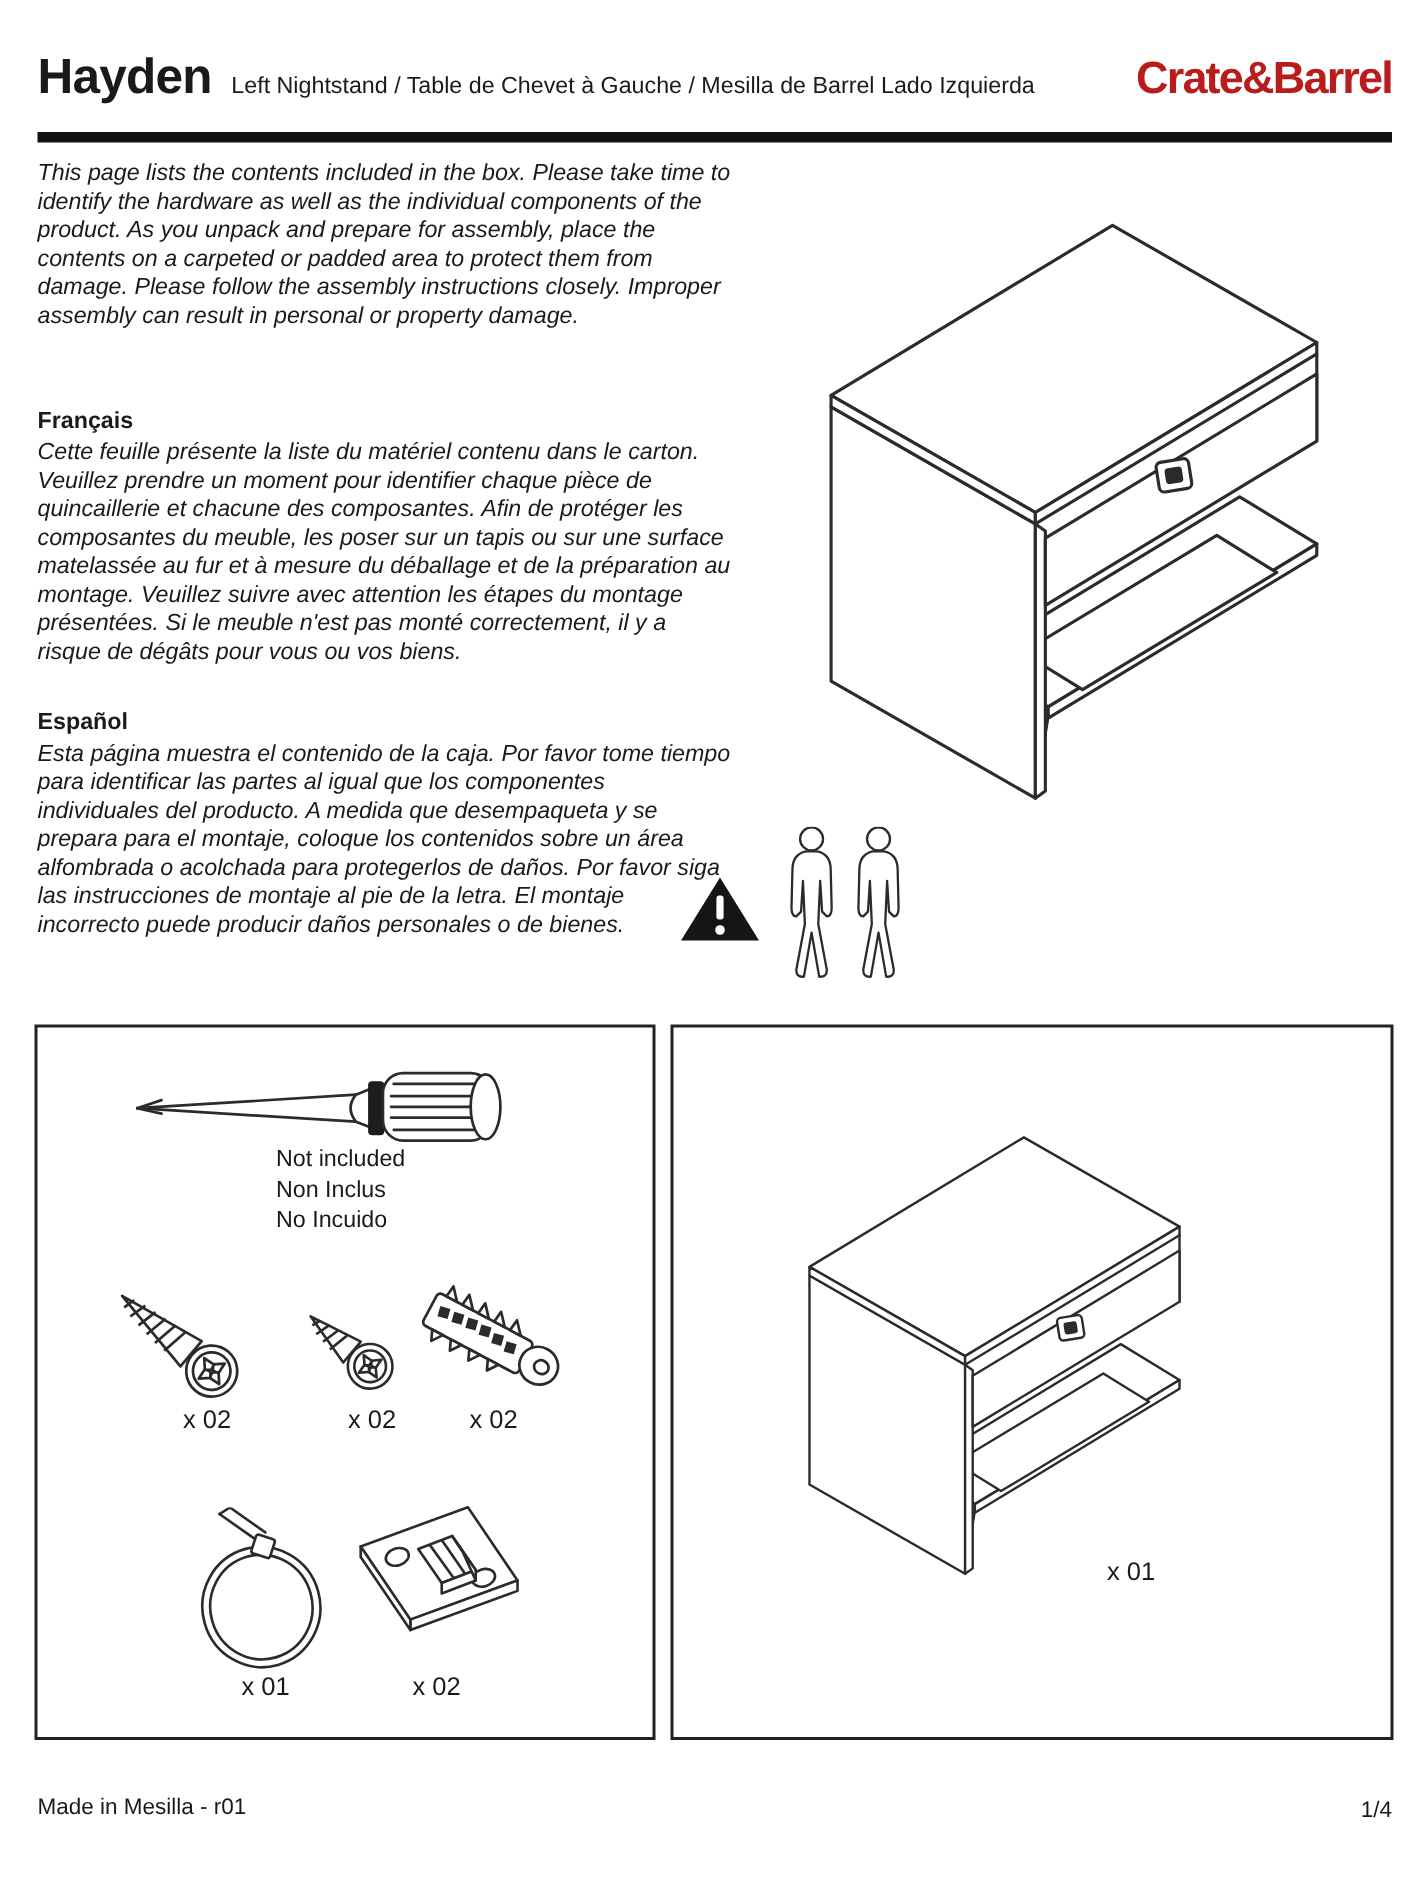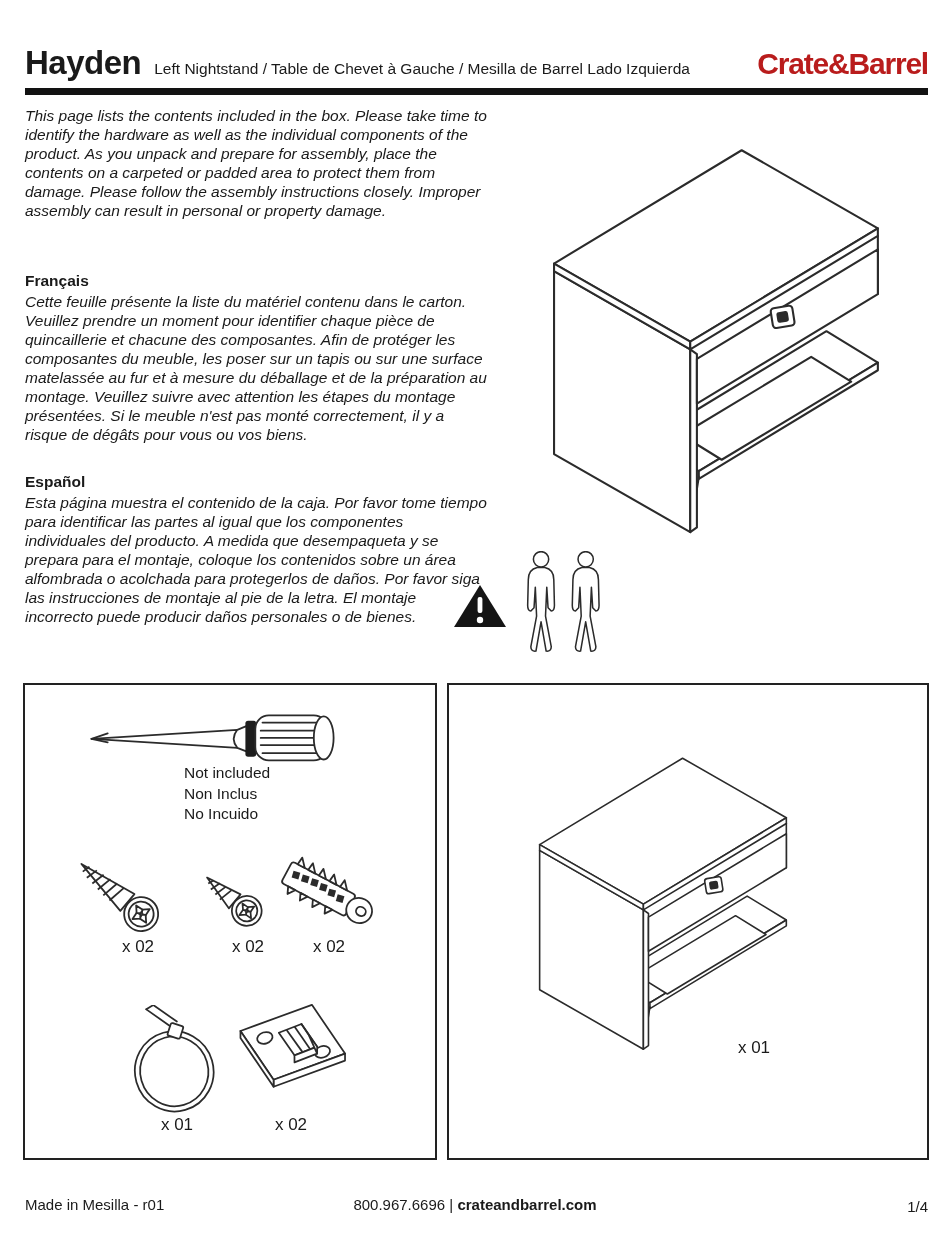--- a/index.html
+++ b/index.html
@@ -3,21 +3,21 @@
 <meta charset="utf-8">
 <style>
   html,body{margin:0;padding:0;background:#e8e8e8;}
   .page{
     position:relative;width:950px;height:1260px;background:#ffffff;
     font-family:"Liberation Sans","DejaVu Sans",sans-serif;color:#1a1a1a;
     margin:0 auto;overflow:hidden;
   }
   .abs{position:absolute;}
   
-  .header{left:25px;top:44px;width:903px;display:flex;align-items:baseline;text-align:right;}
+  .header{left:25px;top:32px;width:903px;display:flex;align-items:baseline;text-align:right;}
   .product-name{font-size:33px;font-weight:bold;letter-spacing:-.5px;}
   .subtitle{font-size:15.5px;margin-left:13px;white-space:nowrap;}
   .brand{margin-left:auto;font-size:30px;font-weight:bold;letter-spacing:-1.2px;color:#b91c1c;}
   .rule{left:25px;top:88px;width:903px;height:7px;background:#121212;}
   
   .sect{left:25px;width:462px;font-size:15.5px;line-height:19px;}
   .sect h2{font-size:15.5px;font-weight:bold;margin:0 0 2px 0;}
   .sect p{margin:0;font-style:italic;}
   
   .hw-box{left:23px;top:683px;width:410px;height:473px;border:2.5px solid #222;}
@@ -226,20 +226,15 @@
   </div>
 
   <div class="abs prod-box">
     <svg class="abs" style="left:76px;top:58px" width="305" height="312" viewBox="0 0 420 430">
       <use href="#nightstand"></use>
     </svg>
     <span class="qty" style="left:305px;top:353px">x 01</span>
   </div>
 
   <div class="abs footer-left">Made in Mesilla - r01</div>
-  <div class="abs footer-center">
-    <span>800.967.6696</span>
-    <span>|</span>
-    <b>crateandbarrel.com</b>
-  </div>
   <div class="abs footer-right">1/4</div>
 
 </div>
 
 </body></html>

